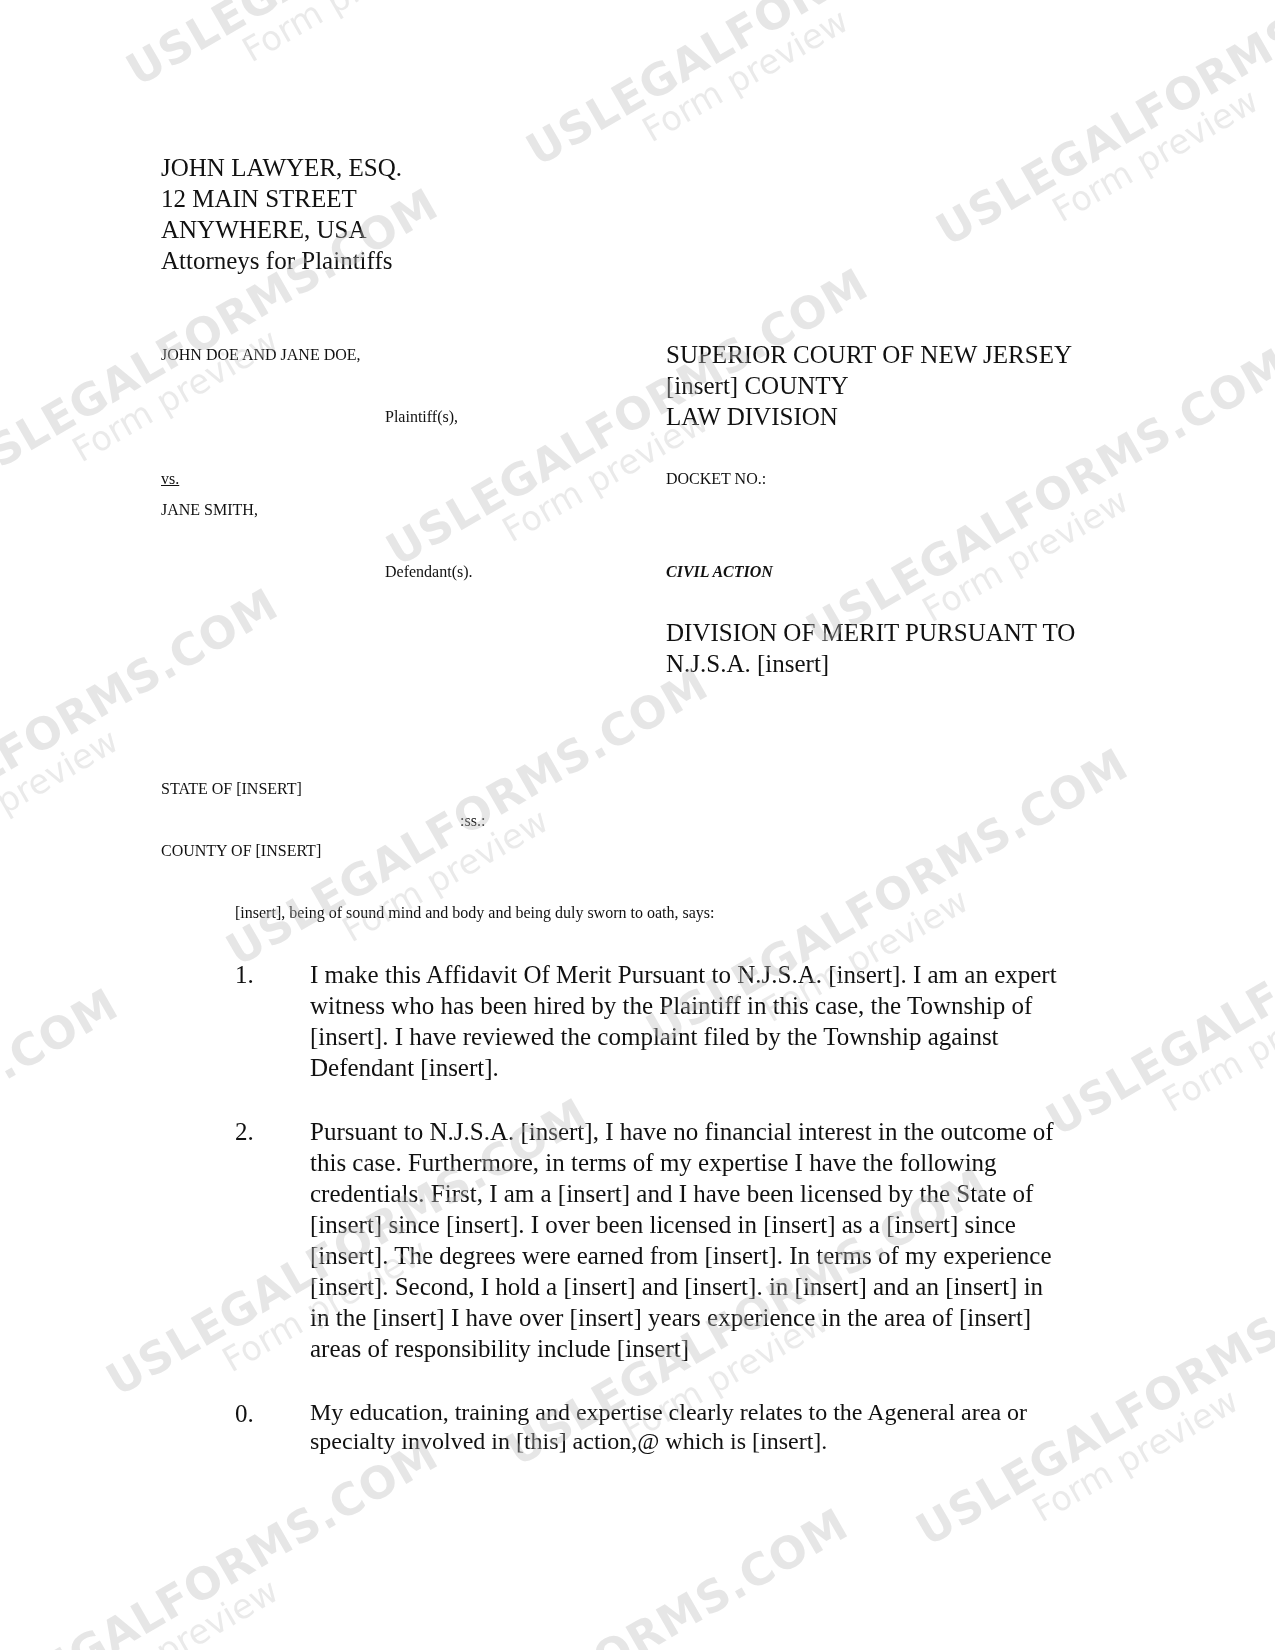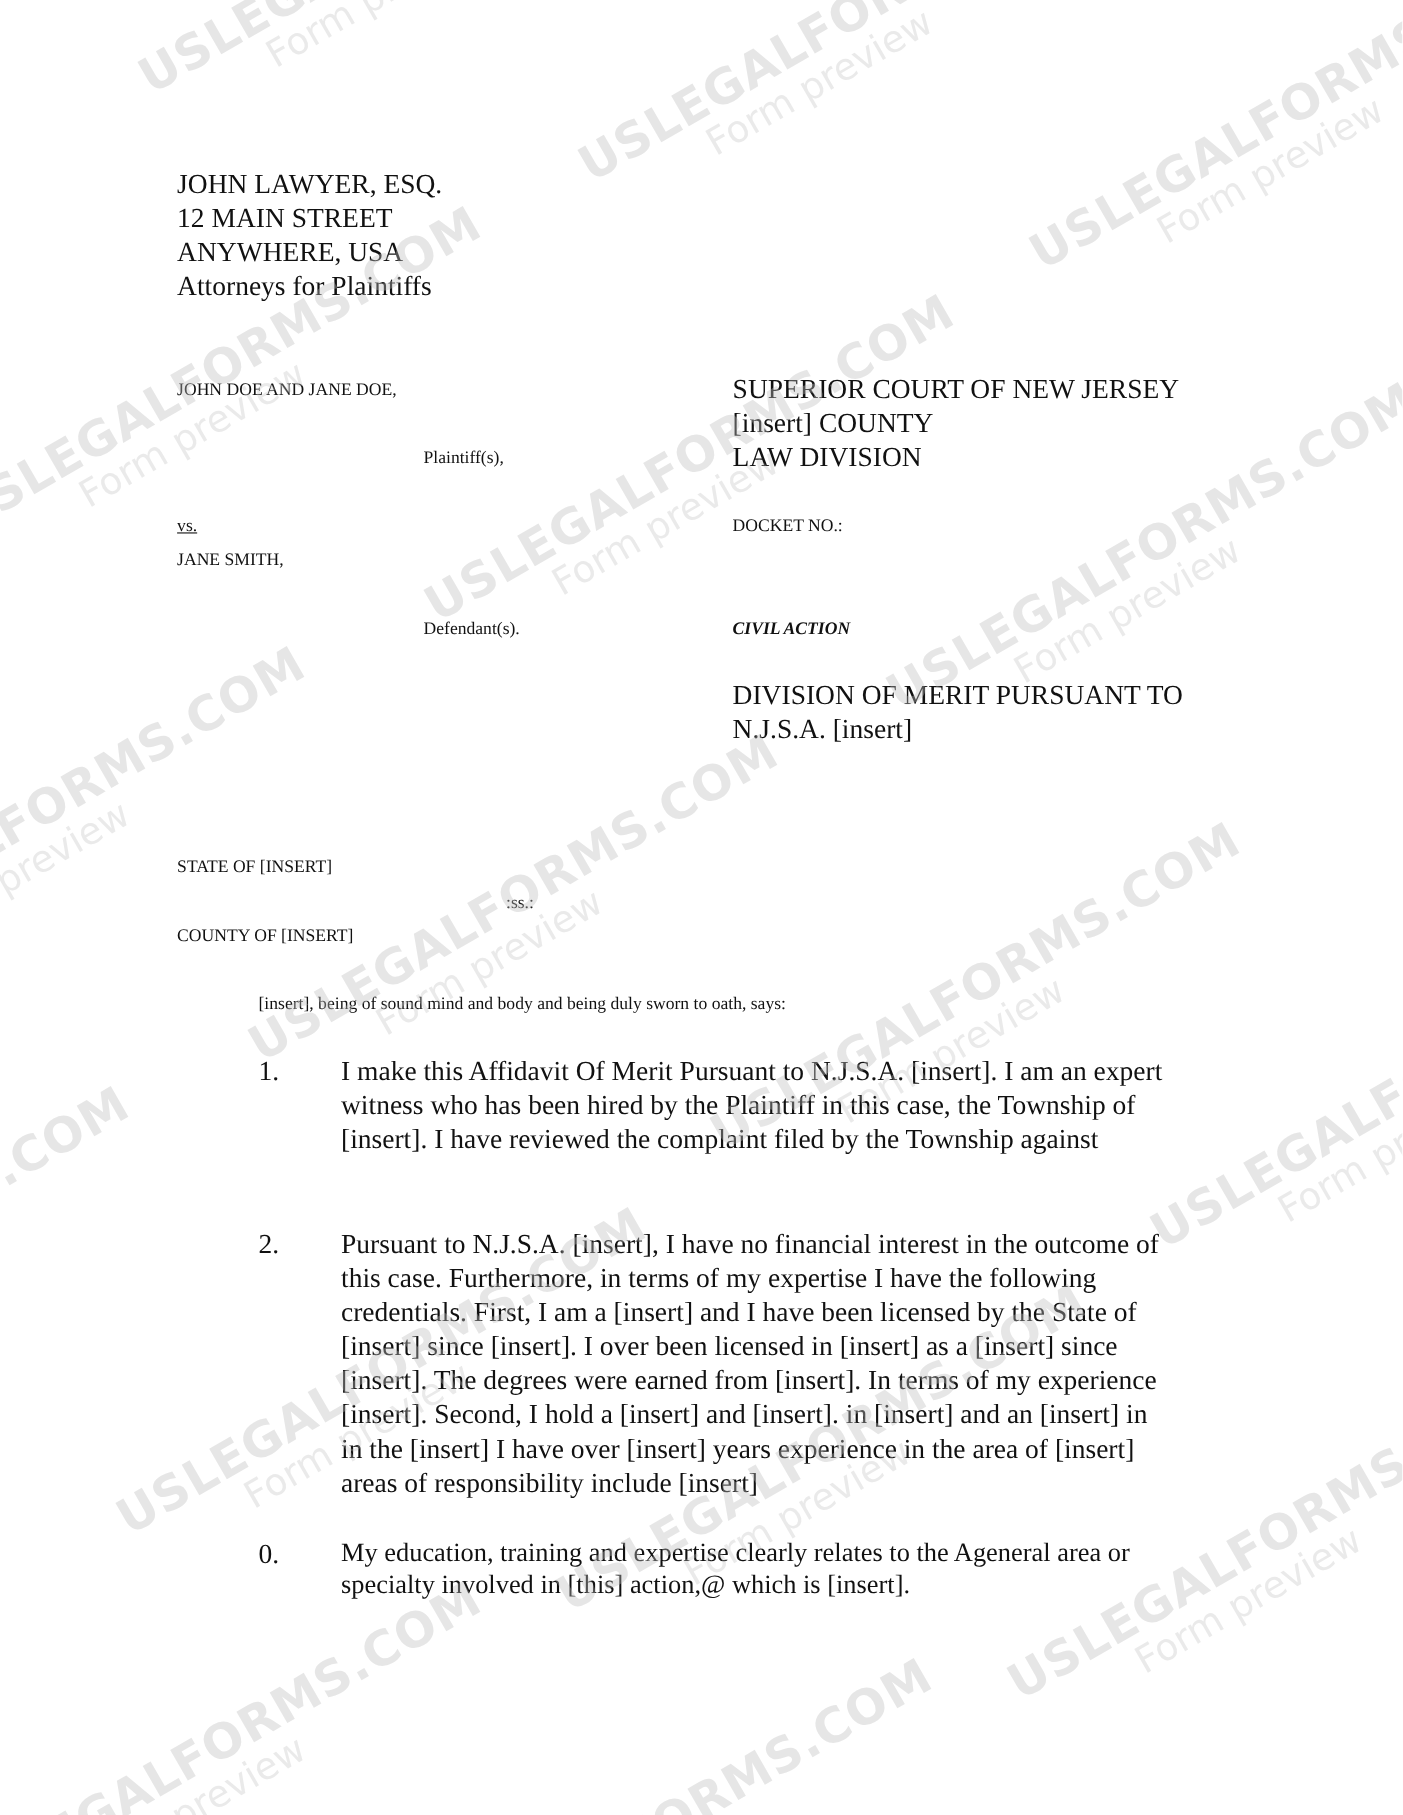--- a/index.html
+++ b/index.html
@@ -54,20 +54,21 @@
   <div class="t" style="left:450px; top:805px;">:ss.:</div>
   <div class="t" style="left:151px; top:835px;">COUNTY OF [INSERT]</div>
 
   <div class="t" style="left:225px; top:897px;">[insert], being of sound mind and body and being duly sworn to oath, says:</div>
 
   <div class="para-num" style="left:225px; top:959px;">1.</div>
   <div class="para-text" style="left:300px; top:959px;">
     <div>I make this Affidavit Of Merit Pursuant to N.J.S.A. [insert].  I am an expert</div>
     <div>witness who has been hired by the Plaintiff in this case, the Township of</div>
     <div>[insert].  I have reviewed the complaint filed by the Township against</div>
+    <div>Defendant [insert].</div>
   </div>
 
   <div class="para-num" style="left:225px; top:1116px;">2.</div>
   <div class="para-text" style="left:300px; top:1116px;">
     <div>Pursuant to N.J.S.A. [insert], I have no financial interest in the outcome of</div>
     <div>this case.  Furthermore, in terms of my expertise I have the following</div>
     <div>credentials. First, I am a [insert] and I have been licensed by the State of</div>
     <div>[insert] since [insert].  I over been licensed in [insert] as a [insert] since</div>
     <div>[insert].  The degrees were earned from [insert].  In terms of my experience</div>
     <div>[insert].  Second, I hold a [insert] and [insert]. in [insert] and an [insert] in</div>

